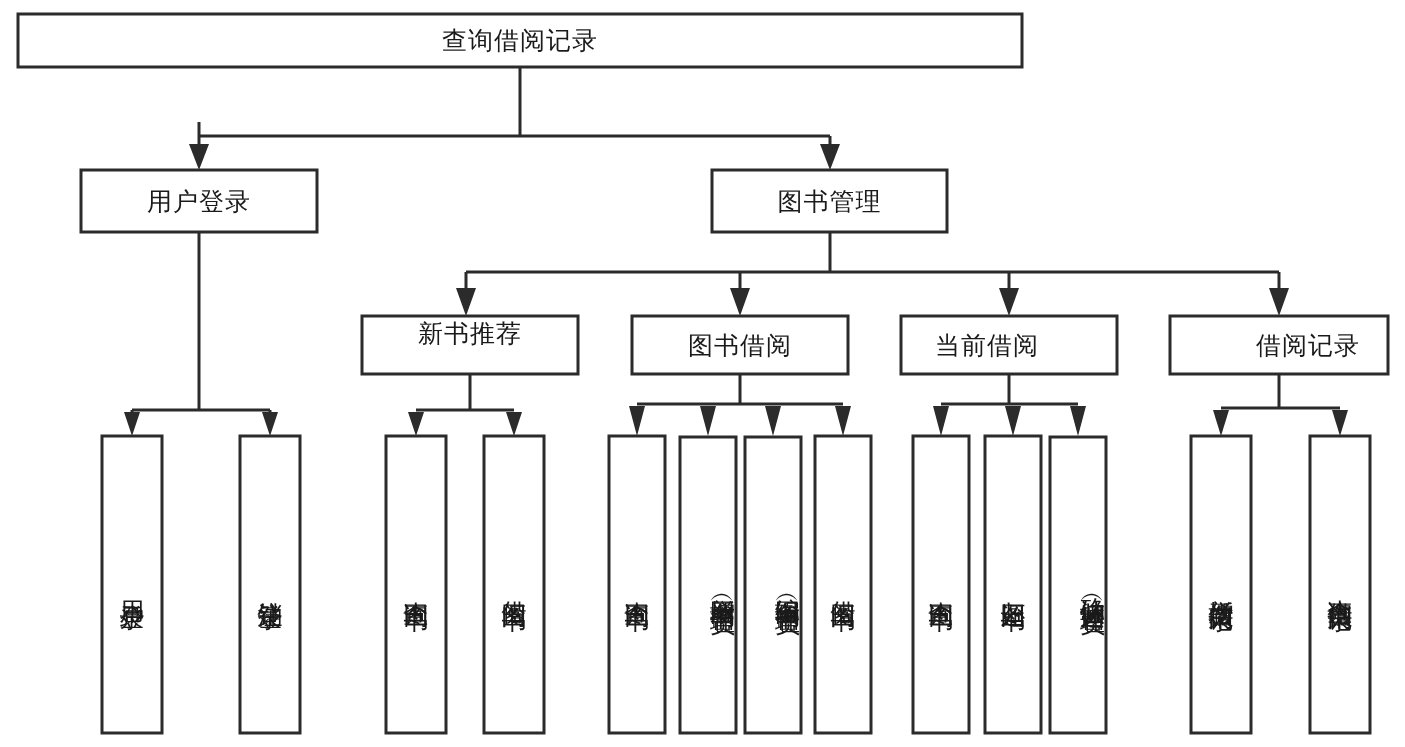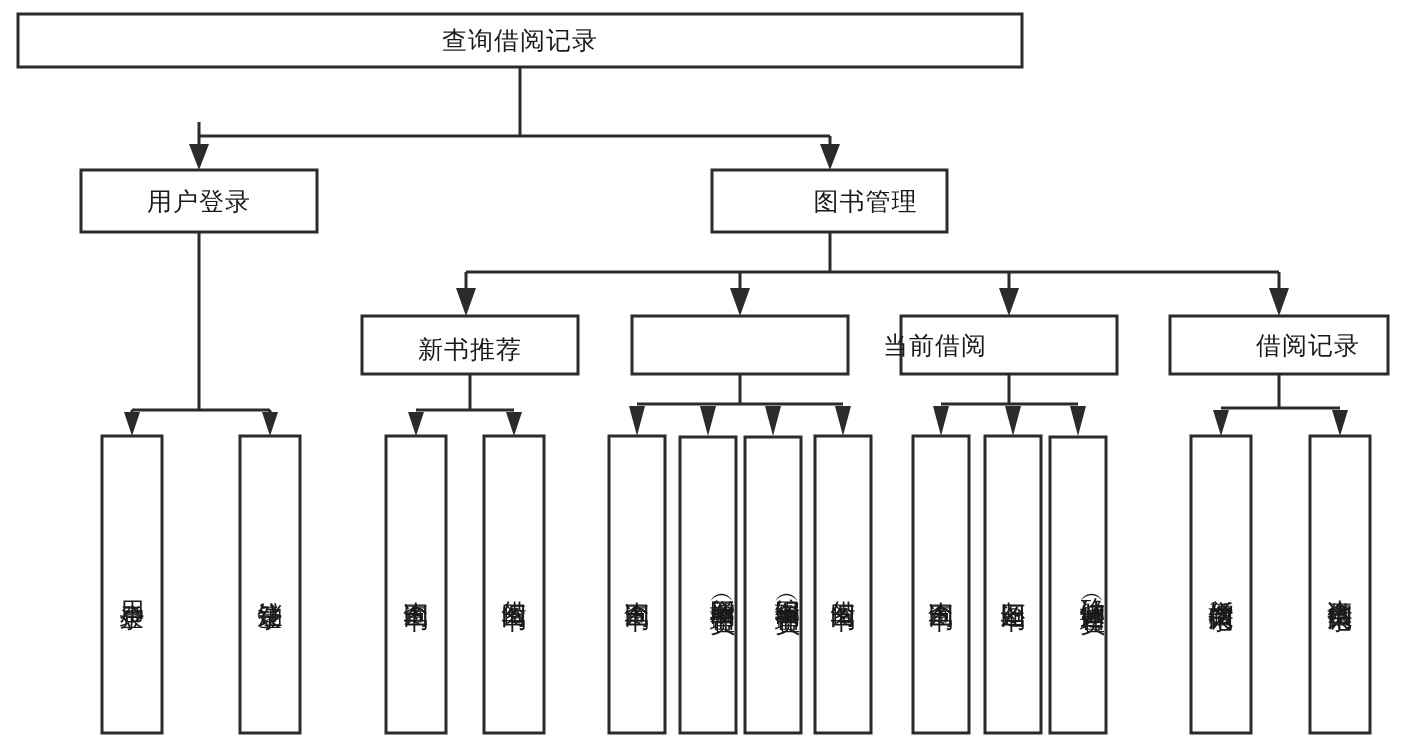--- a/index.html
+++ b/index.html
@@ -181,24 +181,25 @@
     <rect class="node-rect" x="913" y="436" width="56" height="297"></rect>
     <rect class="node-rect" x="985" y="436" width="56" height="297"></rect>
     <rect class="node-rect" x="1050" y="437" width="56" height="296"></rect>
     <rect class="node-rect" x="1191" y="436" width="60" height="297"></rect>
     <rect class="node-rect" x="1310" y="436" width="60" height="297"></rect>
   </svg>
 
   <div class="node-label-h" style="left:18px; top:14px; width:1004px; height:53px;">查询借阅记录</div>
 
   <div class="node-label-h" style="left:81px; top:170px; width:236px; height:62px;">用户登录</div>
-  <div class="node-label-h" style="left:712px; top:170px; width:235px; height:62px;margin-left:36px;">图书管理</div>
-
-  <div class="node-label-h" style="left:362px; top:320px; width:216px; height:58px;">新书推荐</div>
-  <div class="node-label-h" style="left:849px; top:316px; width:172px; height:58px;border-radius:28px;">当前借阅</div>
+  <div class="node-label-h" style="left:712px; top:170px; width:235px; height:62px;">图书管理</div>
+
+  <div class="node-label-h" style="left:362px; top:304px; width:216px; height:58px;">新书推荐</div>
+  <div class="node-label-h" style="left:632px; top:316px; width:216px; height:58px;">图书借阅</div>
+  <div class="node-label-h" style="left:901px; top:316px; width:172px; height:58px;border-radius:28px;">当前借阅</div>
   <div class="node-label-h" style="left:1170px; top:316px; width:218px; height:58px;padding-left:29px;">借阅记录</div>
 
   <div class="node-label-v" style="left:102px; top:436px; width:60px; height:297px;">用户登录</div>
   <div class="node-label-v" style="left:240px; top:436px; width:60px; height:297px;">注销登录</div>
   <div class="node-label-v" style="left:386px; top:436px; width:60px; height:297px;">查询图书</div>
   <div class="node-label-v" style="left:484px; top:436px; width:60px; height:297px;">借阅图书</div>
   <div class="node-label-v" style="left:609px; top:436px; width:56px; height:297px;">查询图书</div>
   <div class="node-label-v align-top" style="left:680px; top:437px; width:56px; height:296px;">新增图书（管理员）</div>
   <div class="node-label-v align-top" style="left:745px; top:437px; width:56px; height:296px;">编辑图书（管理员）</div>
   <div class="node-label-v" style="left:815px; top:436px; width:56px; height:297px;">借阅图书</div>

